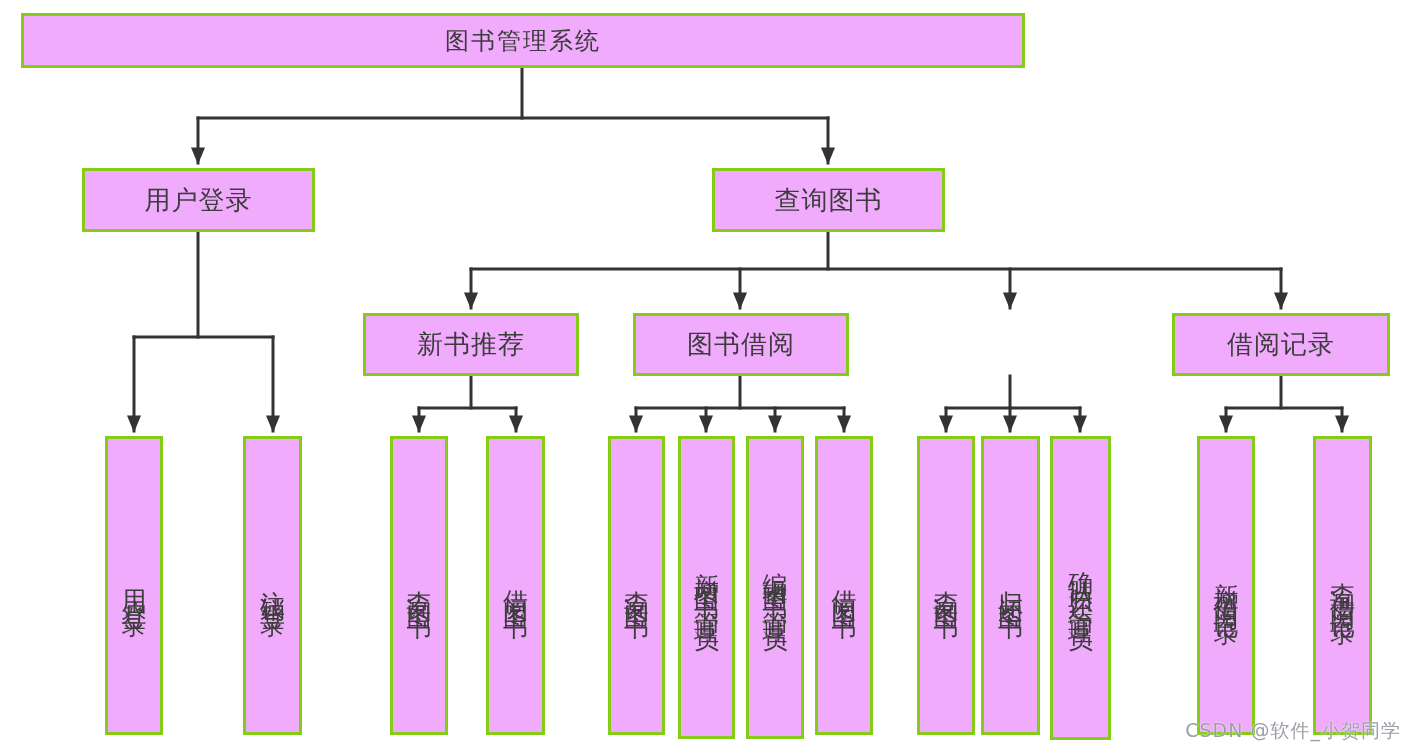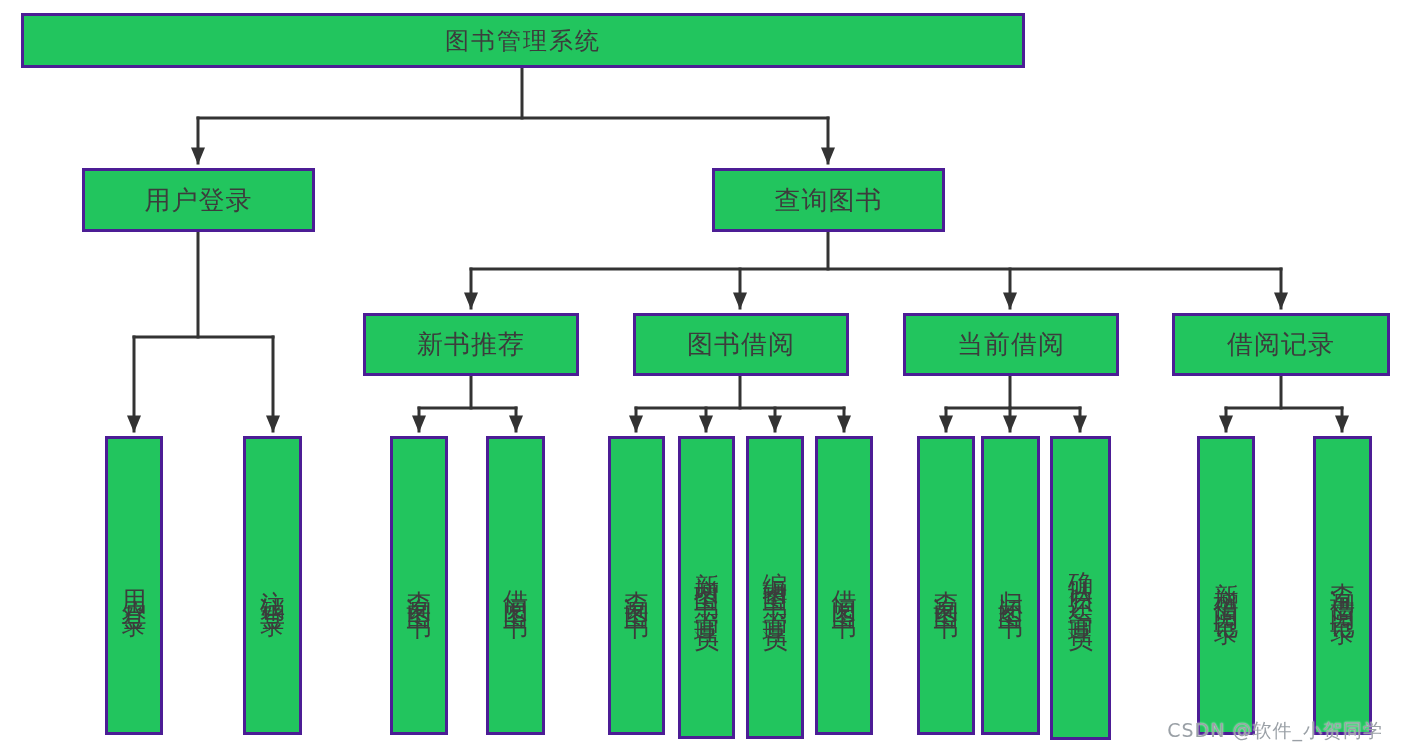--- a/index.html
+++ b/index.html
@@ -2,22 +2,22 @@
 <html><head>
 <meta charset="utf-8">
 <style>
   html, body { margin: 0; padding: 0; background: #ffffff; }
   body { width: 1405px; height: 747px; font-family: "DejaVu Sans", "Liberation Sans", sans-serif; }
   #stage { position: relative; width: 1405px; height: 747px; background: #ffffff; overflow: hidden; }
   #wires { position: absolute; left: 0; top: 0; width: 1405px; height: 747px; }
 
   .box {
     position: absolute;
-    background: #22c55e;
-    border: 3px solid #4c1d95;
+    background: #f0abfc;
+    border: 3px solid #84cc16;
     box-sizing: border-box;
     display: flex;
     align-items: center;
     justify-content: center;
     color: #3c3c3c;
     z-index: 2;
     text-align: center;
   }
   .root-label  { font-size: 24px; letter-spacing: 2px; font-weight: 500; }
   .h-label     { font-size: 26px; letter-spacing: 1px; font-weight: 500; }
@@ -26,21 +26,21 @@
     text-orientation: mixed;
     font-size: 25px;
     letter-spacing: 8px;
     line-height: 1;
     font-weight: 500;
     white-space: nowrap;
   }
   .watermark {
     position: absolute;
     top: 718px;
-    right: 22px;
+    right: 4px;
     font-size: 19px;
     color: #9aa0a6;
     letter-spacing: 1px;
     z-index: 5;
     text-shadow: 0 0 2px #ffffff;
   }
 </style>
 </head>
 <body>
 
@@ -120,23 +120,20 @@
   <div class="box" style="left:712px; top:168px; width:233px; height:64px;">
     <span class="h-label">查询图书</span>
   </div>
 
   <div class="box" style="left:633px; top:313px; width:216px; height:63px;">
     <span class="h-label">图书借阅</span>
   </div>
   <div class="box" style="left:363px; top:313px; width:216px; height:63px;">
     <span class="h-label">新书推荐</span>
   </div>
-  <div class="box" style="left:903px; top:313px; width:216px; height:63px;">
-    <span class="h-label">当前借阅</span>
-  </div>
   <div class="box" style="left:1172px; top:313px; width:218px; height:63px;">
     <span class="h-label">借阅记录</span>
   </div>
 
   <div class="box" style="left:105px; top:436px; width:58px; height:299px;">
     <span class="v-label">用户登录</span>
   </div>
   <div class="box" style="left:243px; top:436px; width:59px; height:299px;">
     <span class="v-label">注销登录</span>
   </div>

